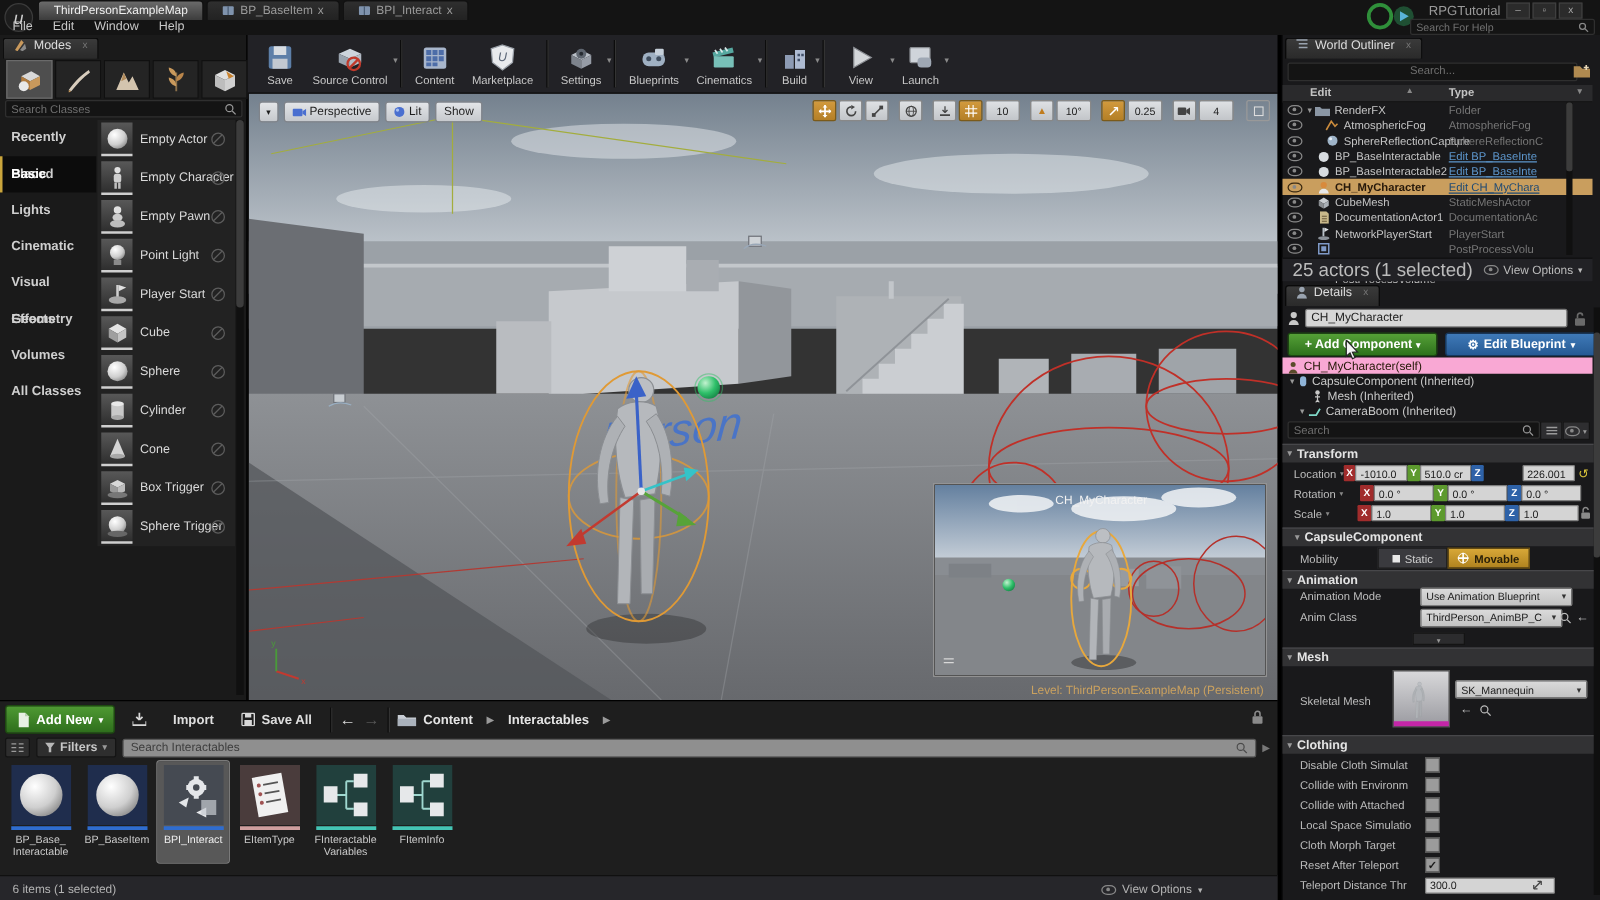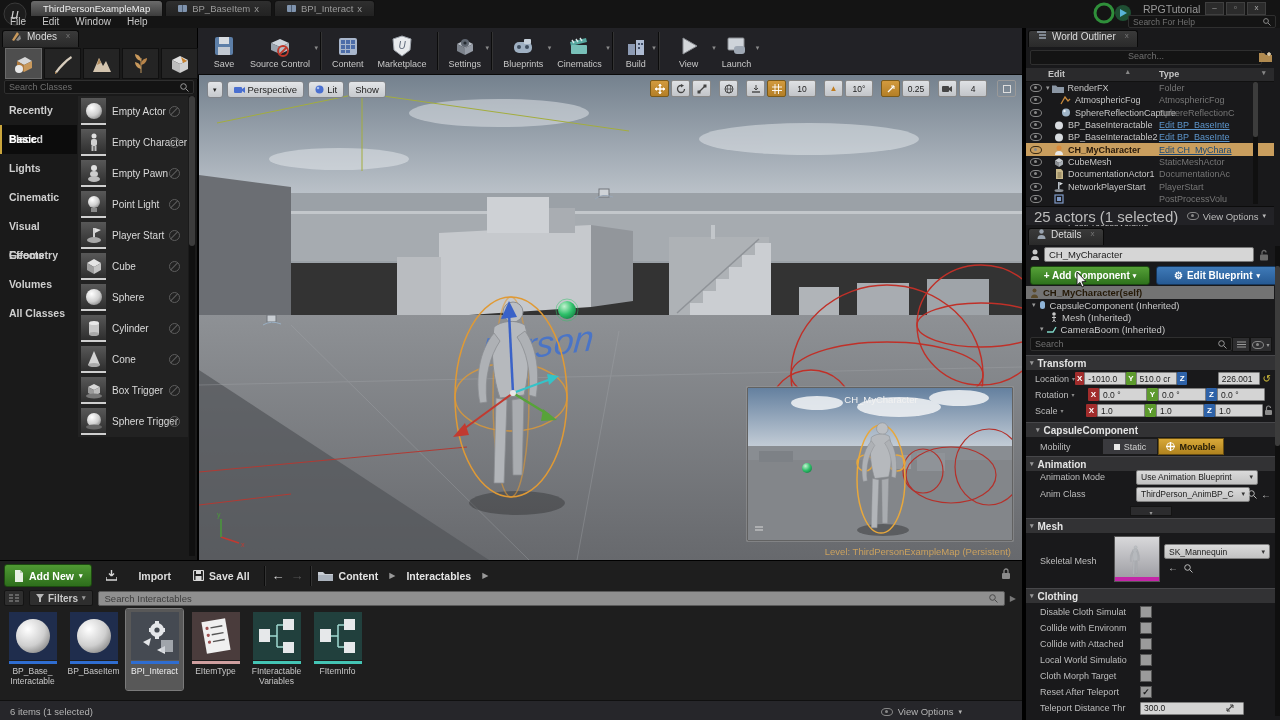--- a/index.html
+++ b/index.html
@@ -1025,21 +1025,21 @@
     <div style="width:120px;height:17px;background:linear-gradient(#3f7ab8,#265a94);border:1px solid #16385e;border-radius:3px;color:#fff;font-weight:bold;font-size:10px;display:flex;align-items:center;justify-content:center;gap:4px;">
       <span style="font-size:10px;">⚙</span>
       <span>Edit Blueprint</span>
         <span style="font-size:7px;">▾</span>
     </div>
   </div>
   <svg class="a" style="left:50px;top:244px;z-index:50;" width="12" height="16">
       <path d="M1,0 L1,13 L4,10.5 L6,15 L8,14 L6,9.8 L10,9.5 Z" fill="#f4f4f4" stroke="#222" stroke-width="1"></path>
     </svg>
   <div class="a" style="left:0;top:258px;width:248px;">
-    <div style="height:13px;background:#737373;display:flex;align-items:center;font-size:9.5px;color:#241806;font-weight:bold;">
+    <div style="height:13px;background:#f9a8d4;display:flex;align-items:flex-end;font-size:9.5px;color:#241806;font-weight:normal;">
       <svg width="9" height="10" style="margin:0 4px;">
           <circle cx="4.5" cy="2.5" r="2" fill="#5a4a2a"></circle>
           <path d="M1,10 a3.5,3.5 0 0 1 7,0" fill="#5a4a2a"></path>
         </svg>
       <span>CH_MyCharacter(self)</span>
     </div>
     <div style="height:12px;display:flex;align-items:center;font-size:9.5px;color:#c8c8c8;">
       <span style="font-size:7px;color:#999;margin:0 3px 0 6px;">▾</span>
       <svg width="7" height="10">
           <rect x="1" y="1" width="5" height="8" rx="2.5" fill="#8fb4d8"></rect>
@@ -1196,21 +1196,21 @@
     </div>
     <div class="prow" style="height:16px;position:relative;">
       <span style="margin-left:14px;">Collide with Environm</span>
       <span class="cbx" style="position:absolute;left:114px;"></span>
     </div>
     <div class="prow" style="height:16px;position:relative;">
       <span style="margin-left:14px;">Collide with Attached</span>
       <span class="cbx" style="position:absolute;left:114px;"></span>
     </div>
     <div class="prow" style="height:16px;position:relative;">
-      <span style="margin-left:14px;">Local World Simulatio</span>
+      <span style="margin-left:14px;">Local Space Simulatio</span>
       <span class="cbx" style="position:absolute;left:114px;"></span>
     </div>
     <div class="prow" style="height:16px;position:relative;">
       <span style="margin-left:14px;">Cloth Morph Target</span>
       <span class="cbx" style="position:absolute;left:114px;"></span>
     </div>
     <div class="prow" style="height:16px;position:relative;">
       <span style="margin-left:14px;">Reset After Teleport</span>
       <span class="cbx" style="position:absolute;left:114px;">✓</span>
     </div>

